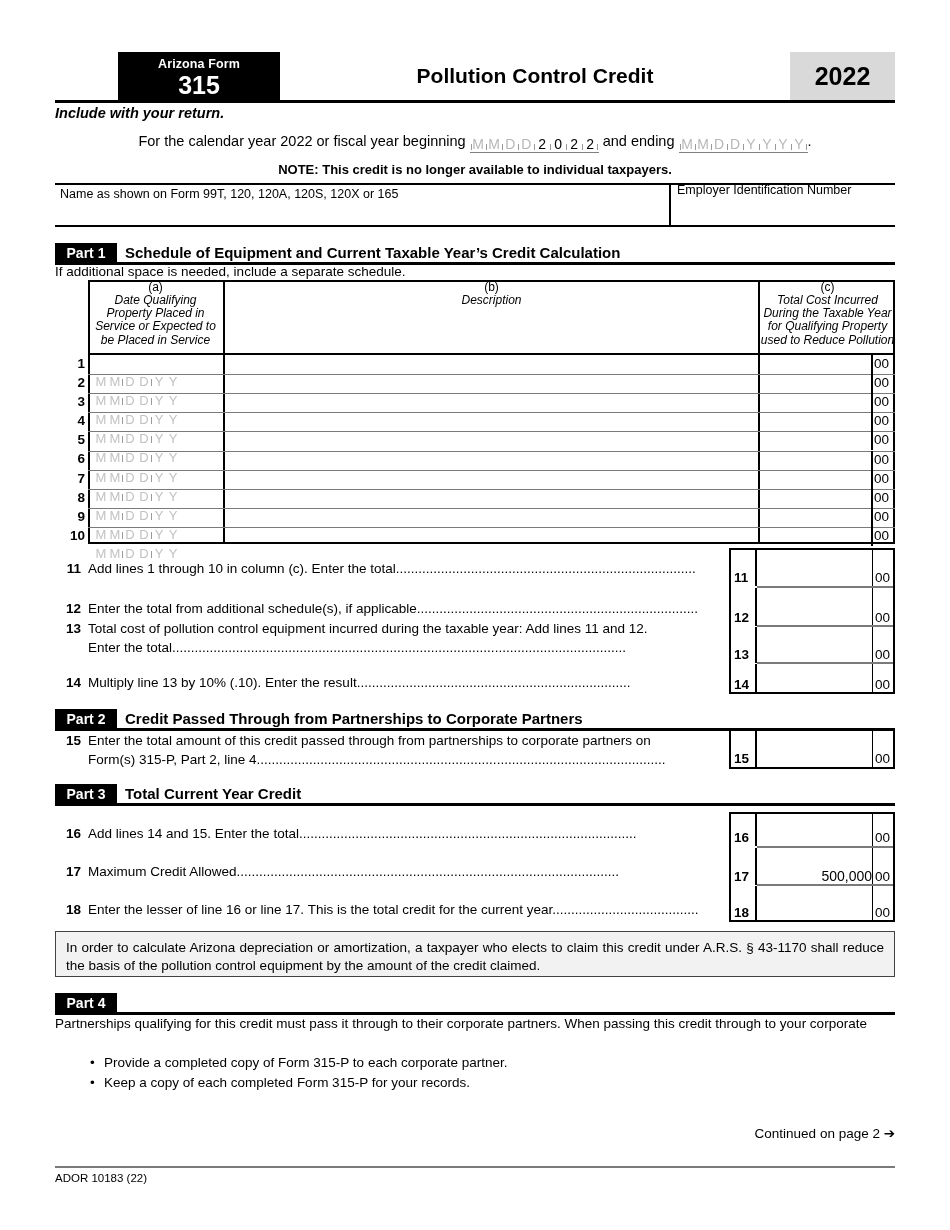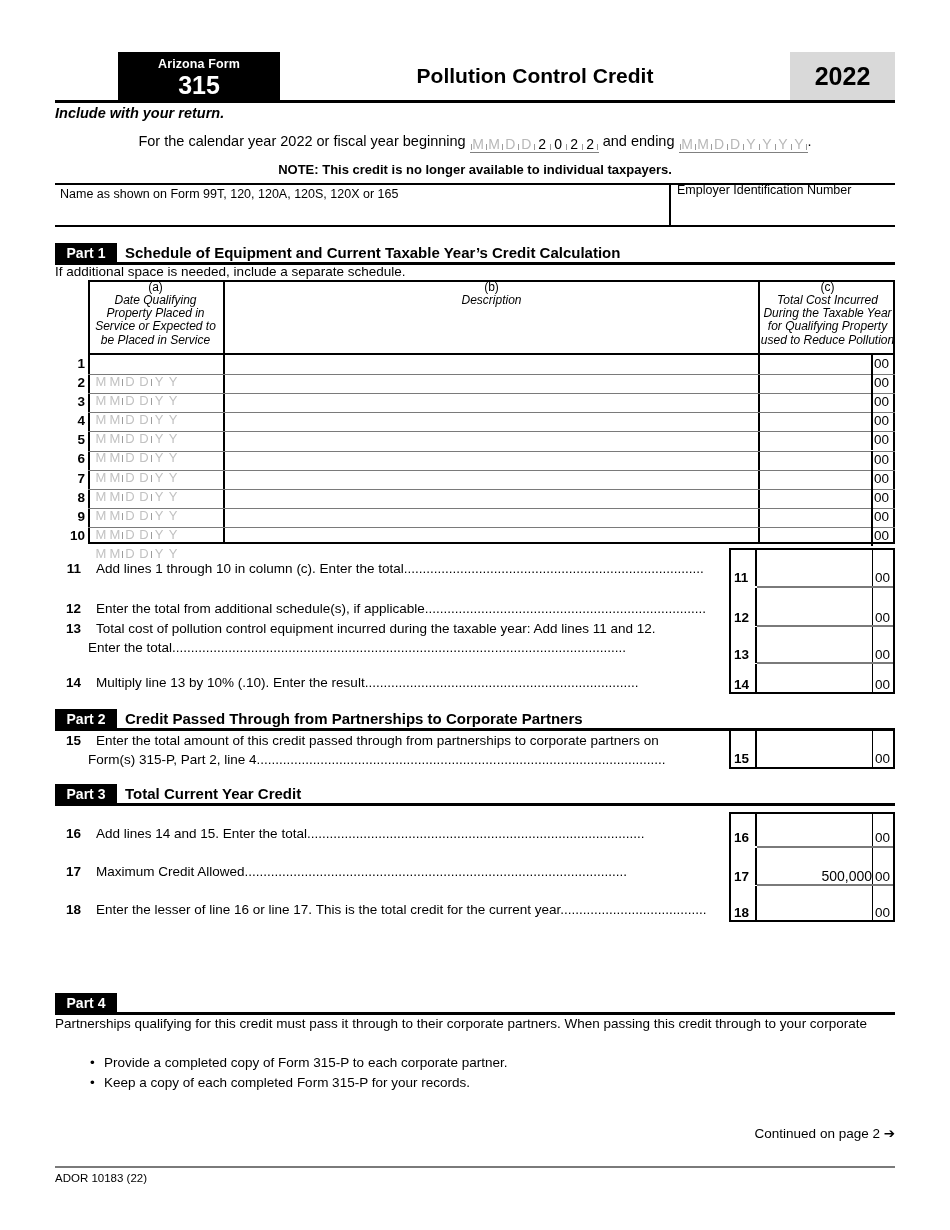--- a/index.html
+++ b/index.html
@@ -128,21 +128,21 @@
 
   .rownums { position: absolute; left: 55px; top: 354px; width: 30px; }
   .rownums div {
     height: 19.1px; font-size: 13.5px; font-weight: bold;
     text-align: right; line-height: 19.1px; width: 30px;
   }
 
   
   .litem { position: absolute; left: 55px; font-size: 13.5px; }
   .litem .lnum { position: absolute; left: 0; top: 0; width: 26px; text-align: right; font-weight: bold; }
-  .litem .ltxt { position: absolute; left: 33px; top: 0; white-space: nowrap; margin-left: 8px; }
+  .litem .ltxt { position: absolute; left: 33px; top: 0; white-space: nowrap; }
   .litem .lcont { position: absolute; left: 33px; white-space: nowrap; }
   .dots { letter-spacing: 0px; }
 
   
   .amtgrid { position: absolute; border: 2px solid #000; }
   .amtgrid .cellrow { position: absolute; left: 0; width: 100%; }
   .amtgrid .numbox {
     position: absolute; left: 0; top: 0; width: 26px; height: 100%;
     border-right: 2px solid #000;
     font-size: 13.5px; font-weight: bold;
@@ -425,20 +425,23 @@
       <div class="centscol">00</div>
     </div>
     <div class="divider" style="top:70px;"></div>
     <div class="cellrow" style="top:71.5px; height:35px;">
       <div class="numbox">18</div>
       <div class="money"></div>
       <div class="centscol">00</div>
     </div>
   </div>
 
+  <div class="graybox">
+    <p>In order to calculate Arizona depreciation or amortization, a taxpayer who elects to claim this credit under A.R.S. § 43-1170 shall reduce the basis of the pollution control equipment by the amount of the credit claimed.</p>
+  </div>
 
   <div class="part" style="top:993px;">
     <div class="badge">Part 4</div>
     <div class="underline"></div>
   </div>
   <div class="p4body">
     <div>Partnerships qualifying for this credit must pass it through to their corporate partners. When passing this credit through to your corporate</div>
   </div>
   <div class="bullets" id="bulletList">
       <div><span class="b">•</span><span>Provide a completed copy of Form 315-P to each corporate partner.</span></div>

